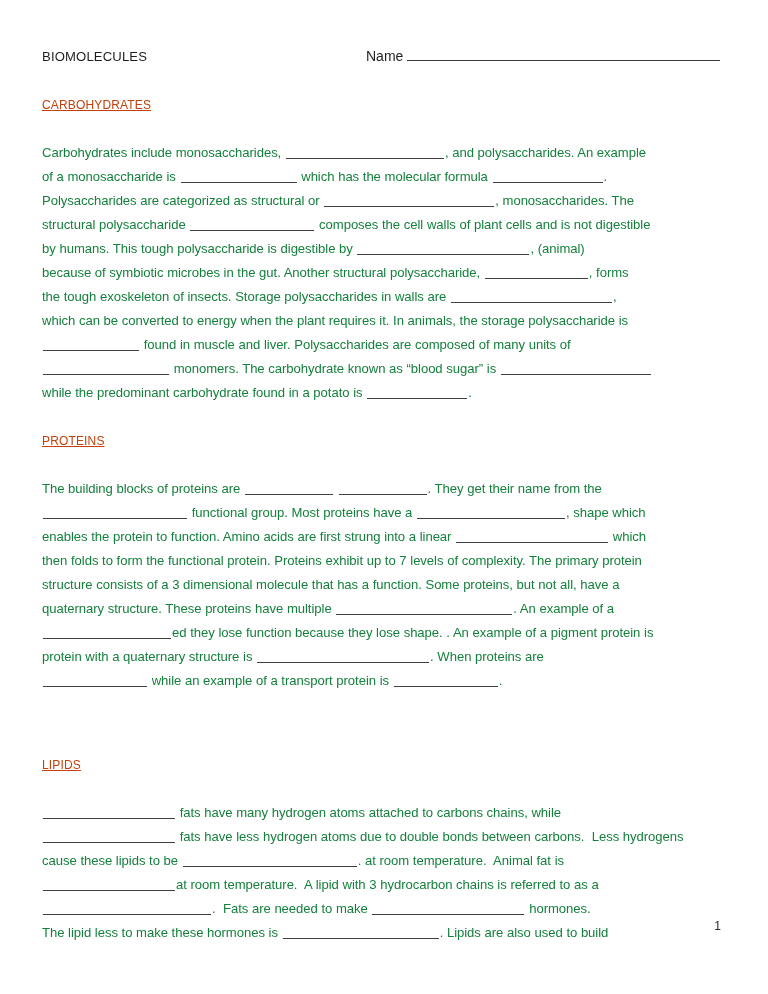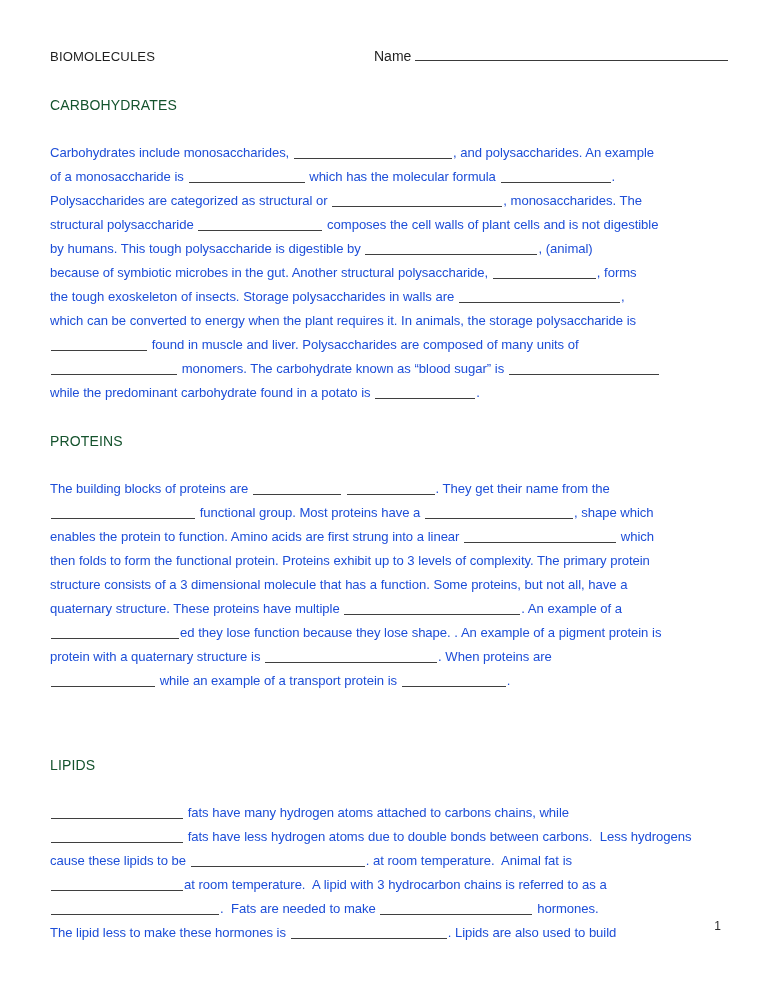--- a/index.html
+++ b/index.html
@@ -16,37 +16,38 @@
     position: relative;
     width: 768px;
     height: 994px;
     margin: 0 auto;
     background: #ffffff;
     overflow: hidden;
     box-sizing: border-box;
   }
   .content {
     position: absolute;
-    left: 50px;
+    left: 42px;
     top: 44px;
     width: 678px;
   }
   .doc-line {
     font-size: 13.1px;
     line-height: 24px;
-    color: #1d4ed8;
+    color: #15803d;
     white-space: pre-wrap;
     letter-spacing: -0.05px;
     word-spacing: 0.1px;
   }
   .heading {
-    font-size: 14px;
+    font-size: 12px;
     line-height: 24px;
-    color: #14532d;
+    color: #c2410c;
     letter-spacing: 0.15px;
+    text-decoration: underline;
   }
   .spacer-line { height: 24px; }
   .spacer-half { height: 12px; }
 
   .header-row {
     display: flex;
     align-items: baseline;
     line-height: 24px;
   }
   .header-title {
@@ -122,21 +123,21 @@
     <div class="spacer-line"></div>
 
     <div class="heading">PROTEINS</div>
 
     <div class="spacer-line"></div>
 
     <div>
         <div class="doc-line"><span>The building blocks of proteins are </span><span class="blank" style="width: 88px;"></span><span> </span><span class="blank" style="width: 88px;"></span><span>. They get their name from the</span></div>
         <div class="doc-line"><span class="blank" style="width: 144px;"></span><span> functional group. Most proteins have a </span><span class="blank" style="width: 148px;"></span><span>, shape which</span></div>
         <div class="doc-line"><span>enables the protein to function. Amino acids are first strung into a linear </span><span class="blank" style="width: 152px;"></span><span> which</span></div>
-        <div class="doc-line"><span>then folds to form the functional protein. Proteins exhibit up to 3 levels of complexity. The primary protein</span></div>
+        <div class="doc-line"><span>then folds to form the functional protein. Proteins exhibit up to 7 levels of complexity. The primary protein</span></div>
         <div class="doc-line"><span>structure consists of a 3 dimensional molecule that has a function. Some proteins, but not all, have a</span></div>
         <div class="doc-line"><span>quaternary structure. These proteins have multiple </span><span class="blank" style="width: 176px;"></span><span>. An example of a</span></div>
         <div class="doc-line"><span class="blank" style="width: 128px;"></span><span>ed they lose function because they lose shape. . An example of a pigment protein is</span></div>
         <div class="doc-line"><span>protein with a quaternary structure is </span><span class="blank" style="width: 172px;"></span><span>. When proteins are</span></div>
         <div class="doc-line"><span class="blank" style="width: 104px;"></span><span> while an example of a transport protein is </span><span class="blank" style="width: 104px;"></span><span>.</span></div>
       </div>
 
     <div class="spacer-line"></div>
     <div class="spacer-line"></div>
     <div class="spacer-half"></div>

